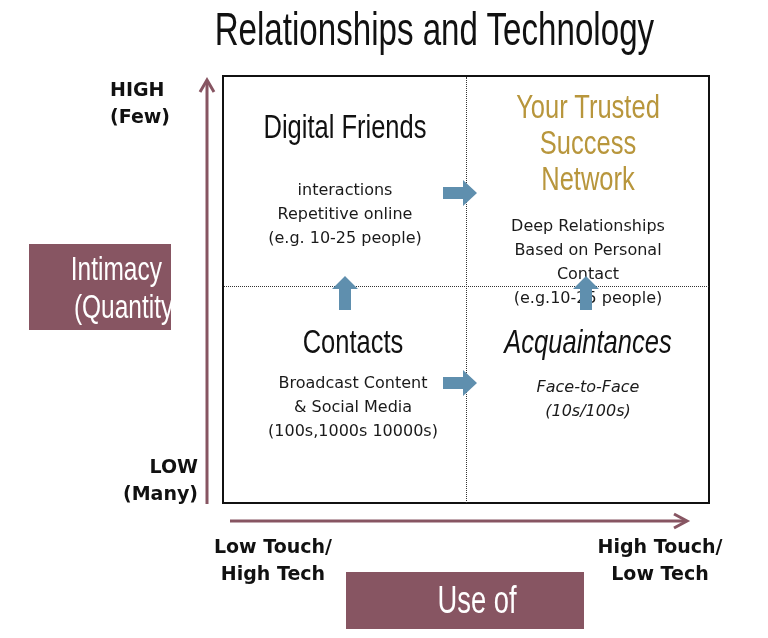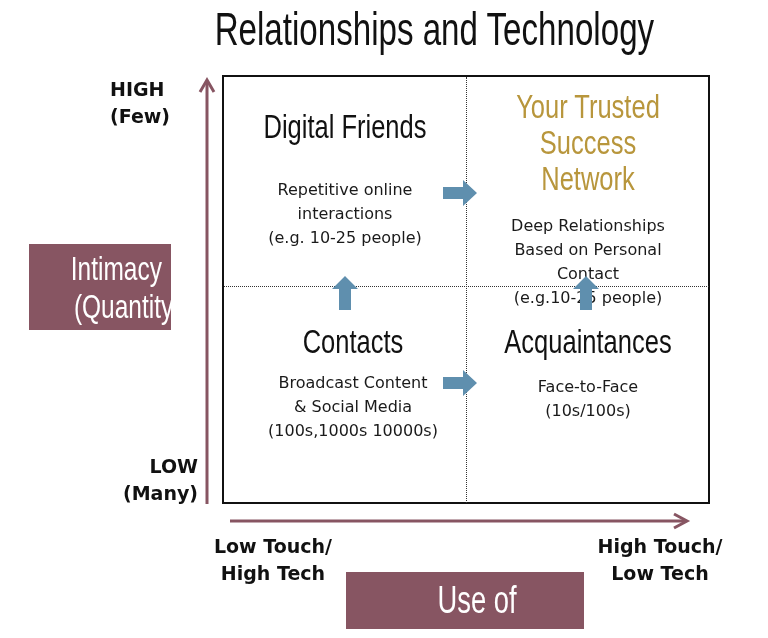--- a/index.html
+++ b/index.html
@@ -59,22 +59,22 @@
   <span>Use of Tech/Touch</span>
 </div>
 
 <div class="abs matrix"></div>
 <div class="abs vdiv"></div>
 <div class="abs hdiv"></div>
 
 <div class="abs" style="left:224px;top:108px;width:242px;">
   <div class="qhead">Digital Friends</div>
   <div class="qbody" style="margin-top:34px;">
+    <div>interactions</div>
     <div>Repetitive online</div>
-    <div>interactions</div>
     <div>(e.g. 10-25 people)</div>
   </div>
 </div>
 
 <div class="abs" style="left:466px;top:88px;width:244px;">
   <div class="qhead gold">Your Trusted</div>
   <div class="qhead gold">Success Network</div>
   <div class="qbody" style="margin-top:18px;">
     <div>Deep Relationships</div>
     <div>Based on Personal</div>
@@ -85,21 +85,21 @@
 
 <div class="abs" style="left:232px;top:323px;width:242px;">
   <div class="qhead">Contacts</div>
   <div class="qbody" style="margin-top:12px;">
     <div>Broadcast Content</div>
     <div>&amp; Social Media</div>
     <div>(100s,1000s 10000s)</div>
   </div>
 </div>
 
-<div class="abs" style="left:466px;top:323px;width:244px;">
+<div class="abs" style="left:466px;top:323px;width:244px;font-style:italic;">
   <div class="qhead">Acquaintances</div>
   <div class="qbody" style="margin-top:16px;">
     <div>Face-to-Face</div>
     <div>(10s/100s)</div>
   </div>
 </div>
 
 <svg class="abs" style="left:443px;top:180px;" width="36" height="26">
   <polygon points="0,7 20,7 20,0 34,13 20,26 20,19 0,19" fill="#5f8fae"></polygon>
 </svg>

